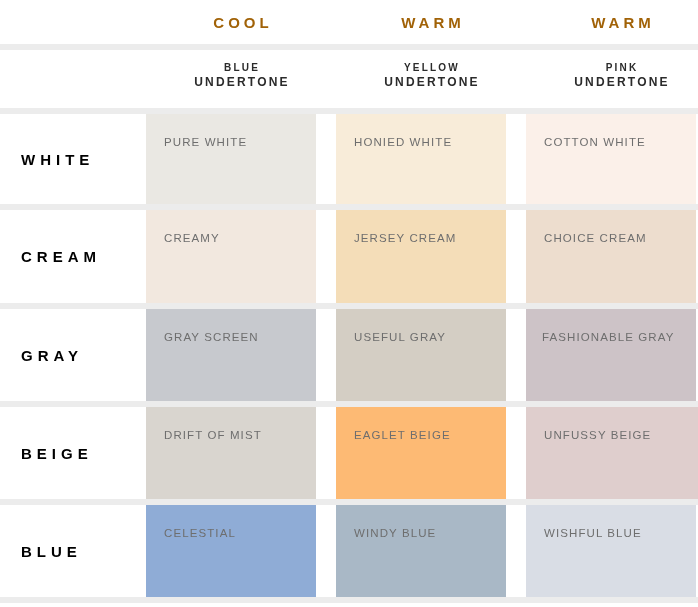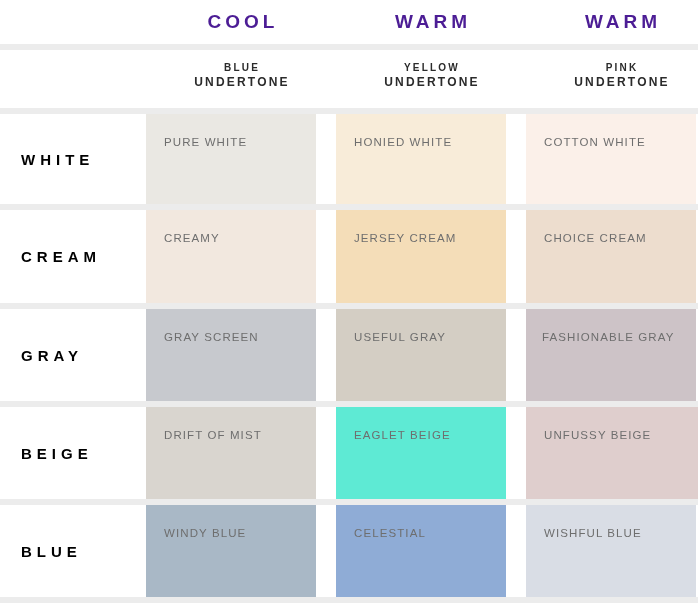--- a/index.html
+++ b/index.html
@@ -45,23 +45,23 @@
   .hdr-cell {
     flex: 0 0 190px;
     width: 190px;
     display: flex;
     align-items: center;
     justify-content: center;
     text-align: center;
   }
 
   .temp-label {
-    font-size: 19px;
+    font-size: 15px;
     letter-spacing: 4px;
-    color: #4c1d95;
+    color: #a16207;
     font-weight: 700;
     text-indent: 4px;
   }
 
   .under-block {
     display: flex;
     flex-direction: column;
     align-items: center;
     justify-content: center;
     line-height: 1.25;
@@ -256,48 +256,48 @@
   <div class="row" style="top:407px;height:92px;">
     <div class="row-label">
       <span>BEIGE</span>
     </div>
     <div class="swatch-slot">
       <div class="swatch" style="background-color: rgb(217, 213, 207);">
         <div class="swatch-name" style="color: rgb(110, 110, 110);">DRIFT OF MIST</div>
       </div>
     </div>
     <div class="swatch-slot">
-      <div class="swatch" style="background-color: #5eead4;">
+      <div class="swatch" style="background-color: #fdba74;">
         <div class="swatch-name" style="color: rgb(110, 110, 110);">EAGLET BEIGE</div>
       </div>
     </div>
     <div class="swatch-slot">
       <div class="swatch" style="background-color: rgb(223, 206, 205); padding-left: 12px;">
         <div class="swatch-name" style="color: rgb(110, 110, 110);">UNFUSSY BEIGE</div>
       </div>
     </div>
   </div>
 
   <div class="sep" style="top: 499px; background: rgb(236, 236, 236);"></div>
 
   <div class="row" style="top:505px;height:92px;">
     <div class="row-label">
       <span>BLUE</span>
     </div>
     <div class="swatch-slot">
+      <div class="swatch" style="background-color: rgb(143, 172, 214);">
+        <div class="swatch-name" style="color: rgb(110, 110, 110);">CELESTIAL</div>
+      </div>
+    </div>
+    <div class="swatch-slot">
       <div class="swatch" style="background-color: rgb(169, 184, 198);">
         <div class="swatch-name" style="color: rgb(110, 110, 110);">WINDY BLUE</div>
       </div>
     </div>
     <div class="swatch-slot">
-      <div class="swatch" style="background-color: rgb(143, 172, 214);">
-        <div class="swatch-name" style="color: rgb(110, 110, 110);">CELESTIAL</div>
-      </div>
-    </div>
-    <div class="swatch-slot">
       <div class="swatch" style="background-color: rgb(217, 221, 229);">
         <div class="swatch-name" style="color: rgb(110, 110, 110);">WISHFUL BLUE</div>
       </div>
     </div>
   </div>
 
   <div class="sep" style="top: 597px; background: rgb(236, 236, 236);"></div>
 
 </div>
 

